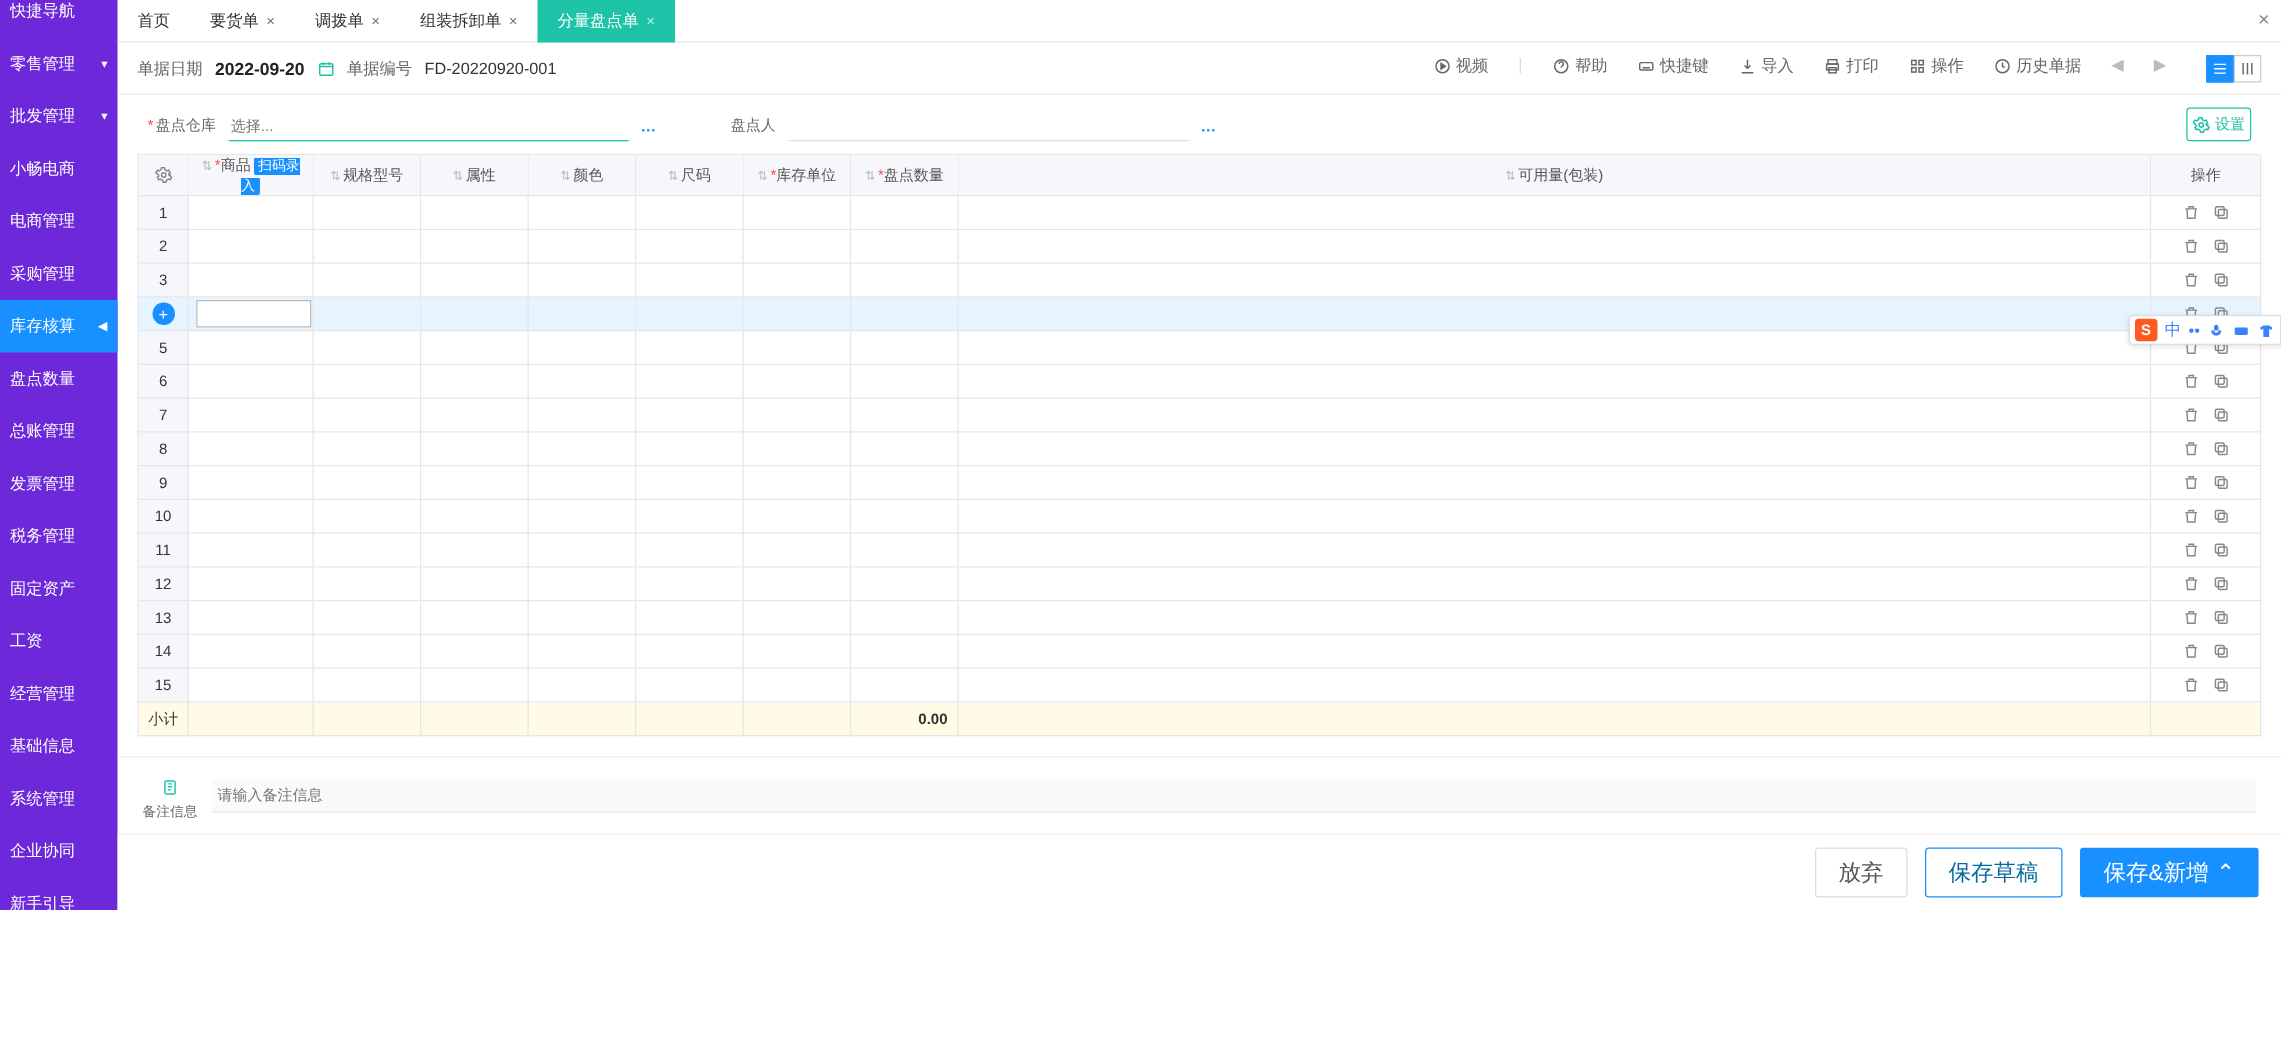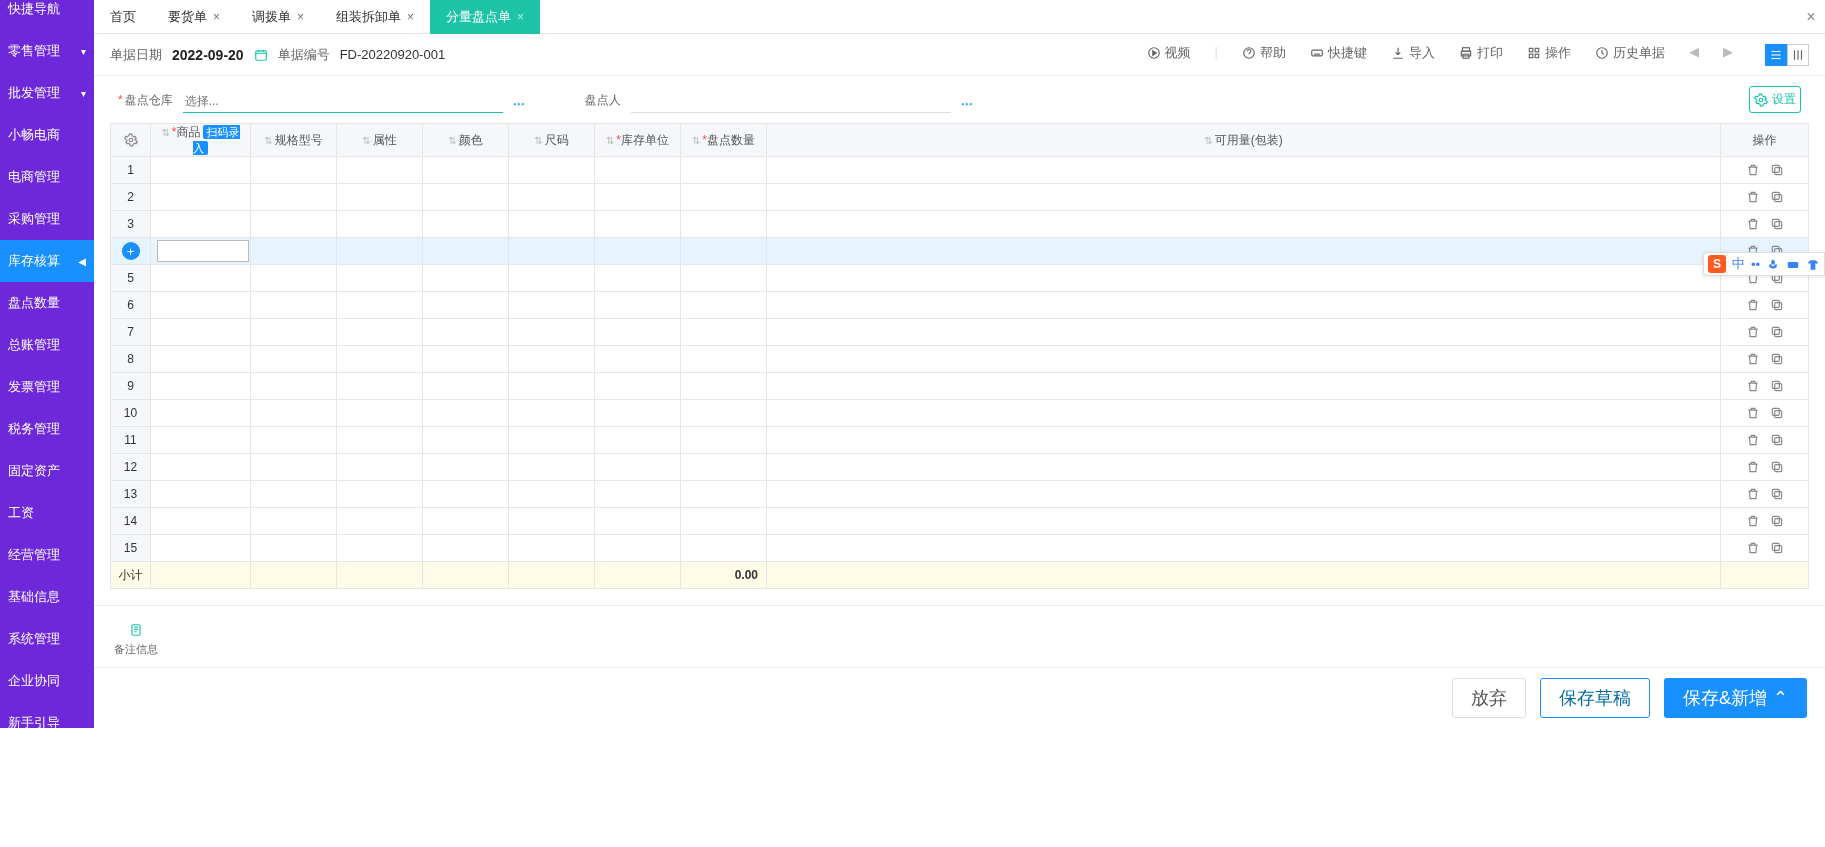--- a/index.html
+++ b/index.html
@@ -680,20 +680,21 @@
     <div class="remark-row">
       <div class="remark-icon-box">
         <div class="remark-icon">
           <svg viewBox="0 0 24 24" width="24" height="24" fill="none" stroke="#1dc3a6" stroke-width="2">
               <rect x="5" y="3" width="14" height="18" rx="2"></rect>
               <path d="M9 7h6M9 11h6M9 15h4"></path>
             </svg>
         </div>
         <div class="remark-label">备注信息</div>
       </div>
+      <input class="remark-input" placeholder="请输入备注信息" style="">
     </div>
 
     <div class="footer">
       <button class="btn btn-plain">放弃</button>
       <button class="btn btn-outline">保存草稿</button>
       <button class="btn btn-primary">
         <span>保存&amp;新增</span>
         <span>⌃</span>
       </button>
     </div>

